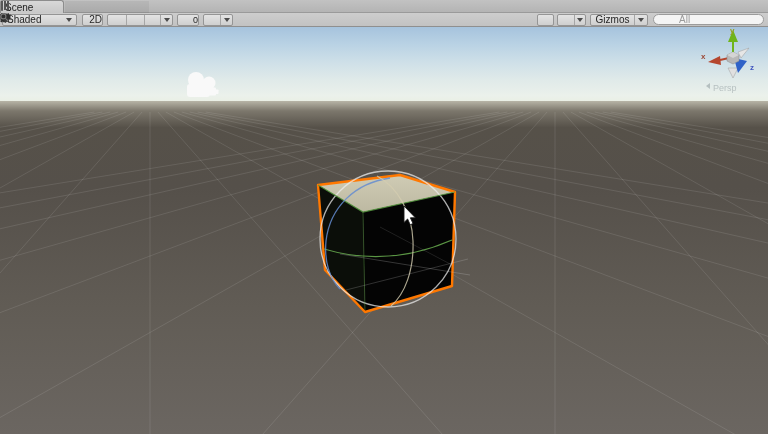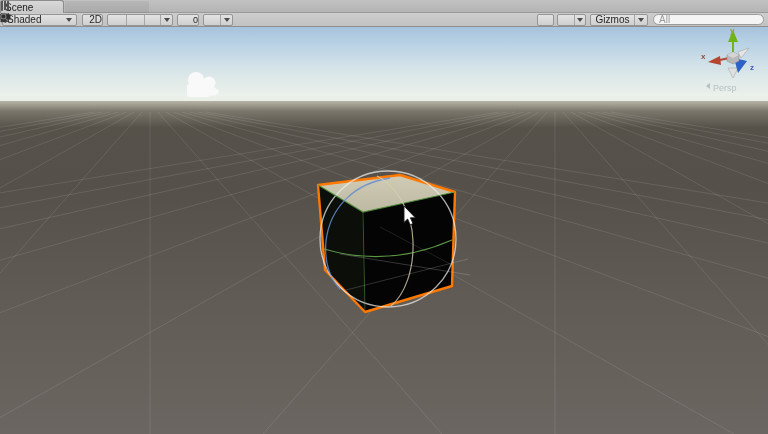--- a/index.html
+++ b/index.html
@@ -26,21 +26,21 @@
   .tseg { display:inline-flex; align-items:center; justify-content:center; height:100%; }
   .tseg + .tseg { border-left:1px solid #a6a6a6; }
   .dropdown-shaded { width:75px; justify-content:space-between; padding:0 4px; }
   .btn-2d { width:21px; margin-left:5px; }
   .grp { margin-left:4px; padding:0; }
   .caret-down { width:0; height:0; border-left:3px solid transparent; border-right:3px solid transparent; border-top:4px solid #4b4b4b; display:inline-block; }
   .spacer { flex:1; }
   .search { width:111px; height:11px; margin:0 2px 0 5px; background:#f4f4f4; border:1px solid #9b9b9b;
     border-radius:7px; display:inline-flex; align-items:center; padding:0 5px; gap:3px; }
   .search input { border:none; outline:none; background:transparent; width:84px; font-size:10px; color:#444;
-    font-family:"Liberation Sans", sans-serif; }
+    font-family:"Liberation Sans", sans-serif;margin-left:20px; }
   .search input::placeholder { color:#9a9a9a; }
   .gizmos-dd { width:58px; }
   .gizmos-dd .lbl { flex:1; padding:0 3px; font-size:10px; }
 
   
   .scene { position:relative; width:768px; height:407px; overflow:hidden; background:#57524c; }
   .sky { position:absolute; left:0; top:0; width:768px; height:78px;
     background:linear-gradient(180deg,#a6c3dd 0%,#b9d2e4 22%,#cfe0e8 46%,#e0eae9 68%,#ebf1eb 88%,#e9eee1 100%); }
   .ground { position:absolute; left:0; top:74px; width:768px; height:333px;
     background:linear-gradient(180deg,#b7b4a6 0%,#7c776c 3%,#565149 8%,#55504a 26%,#615c55 62%,#6b6661 100%); }

